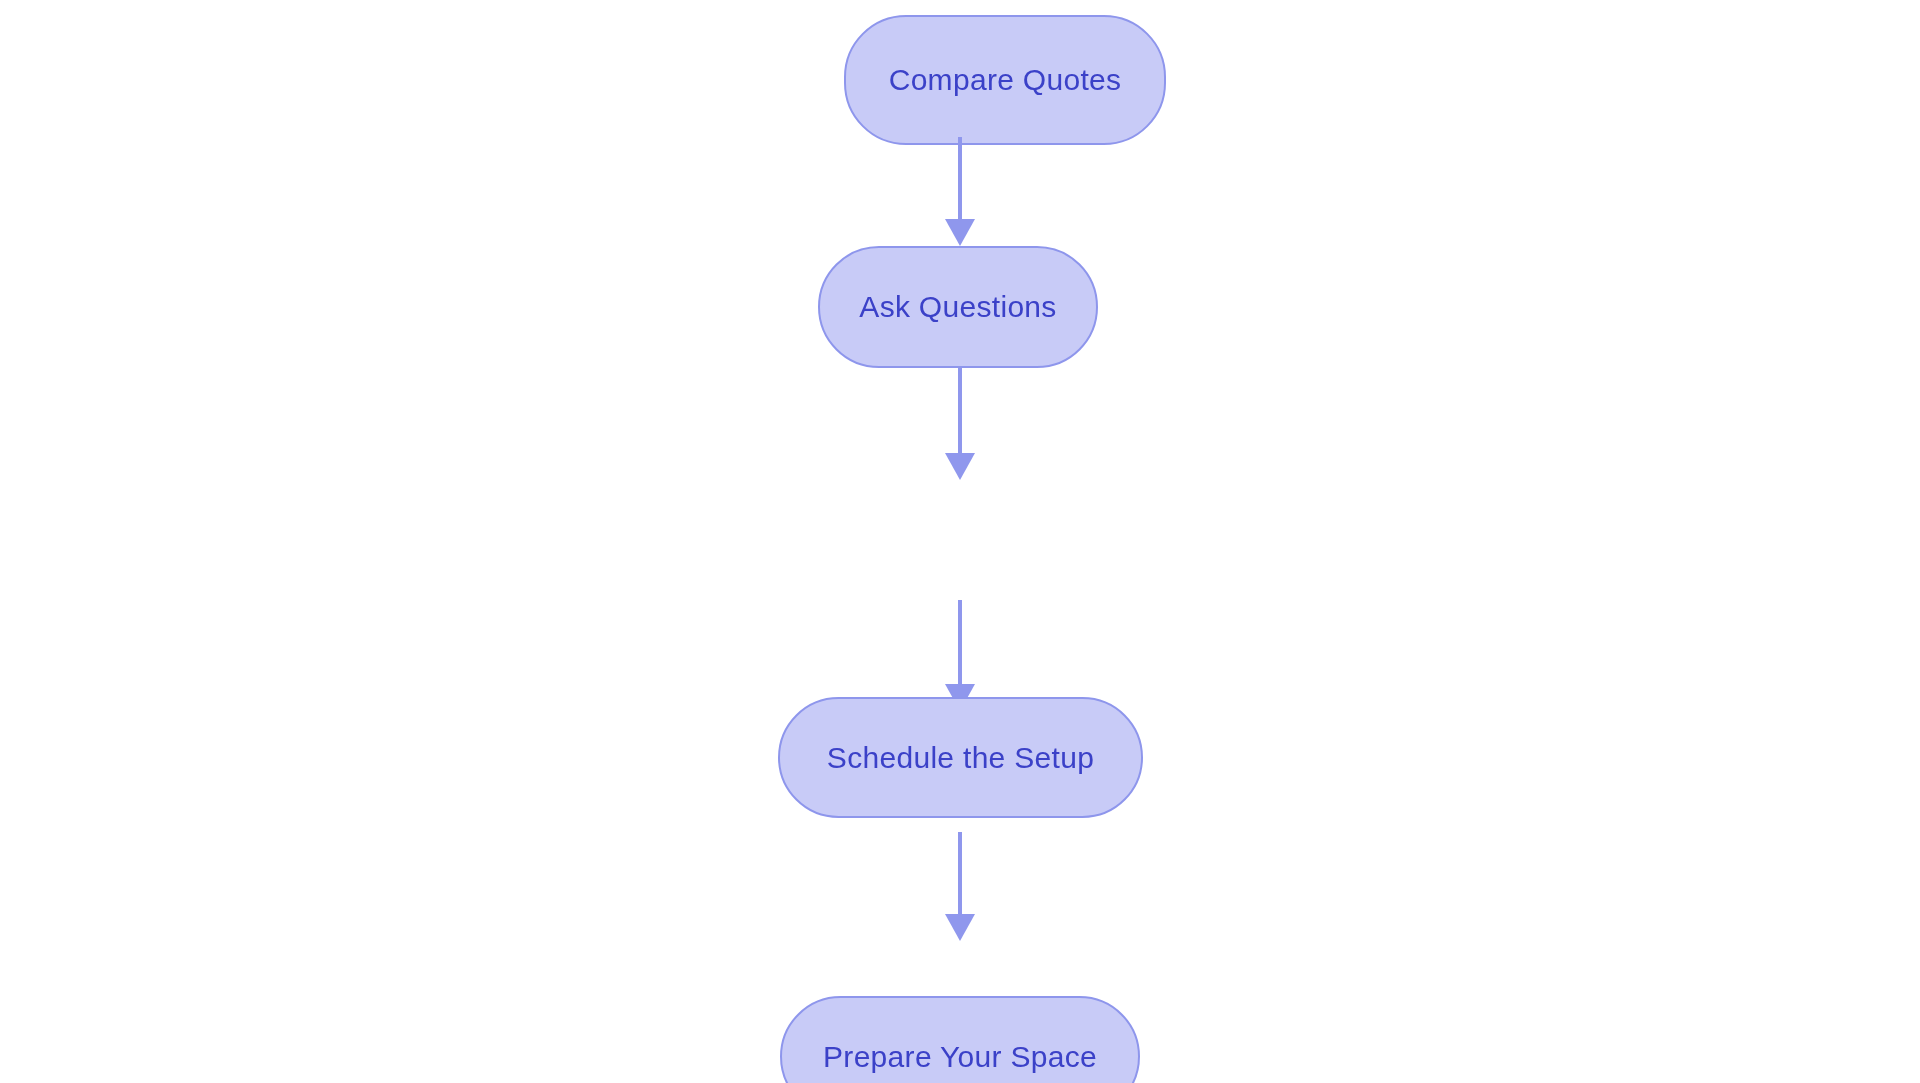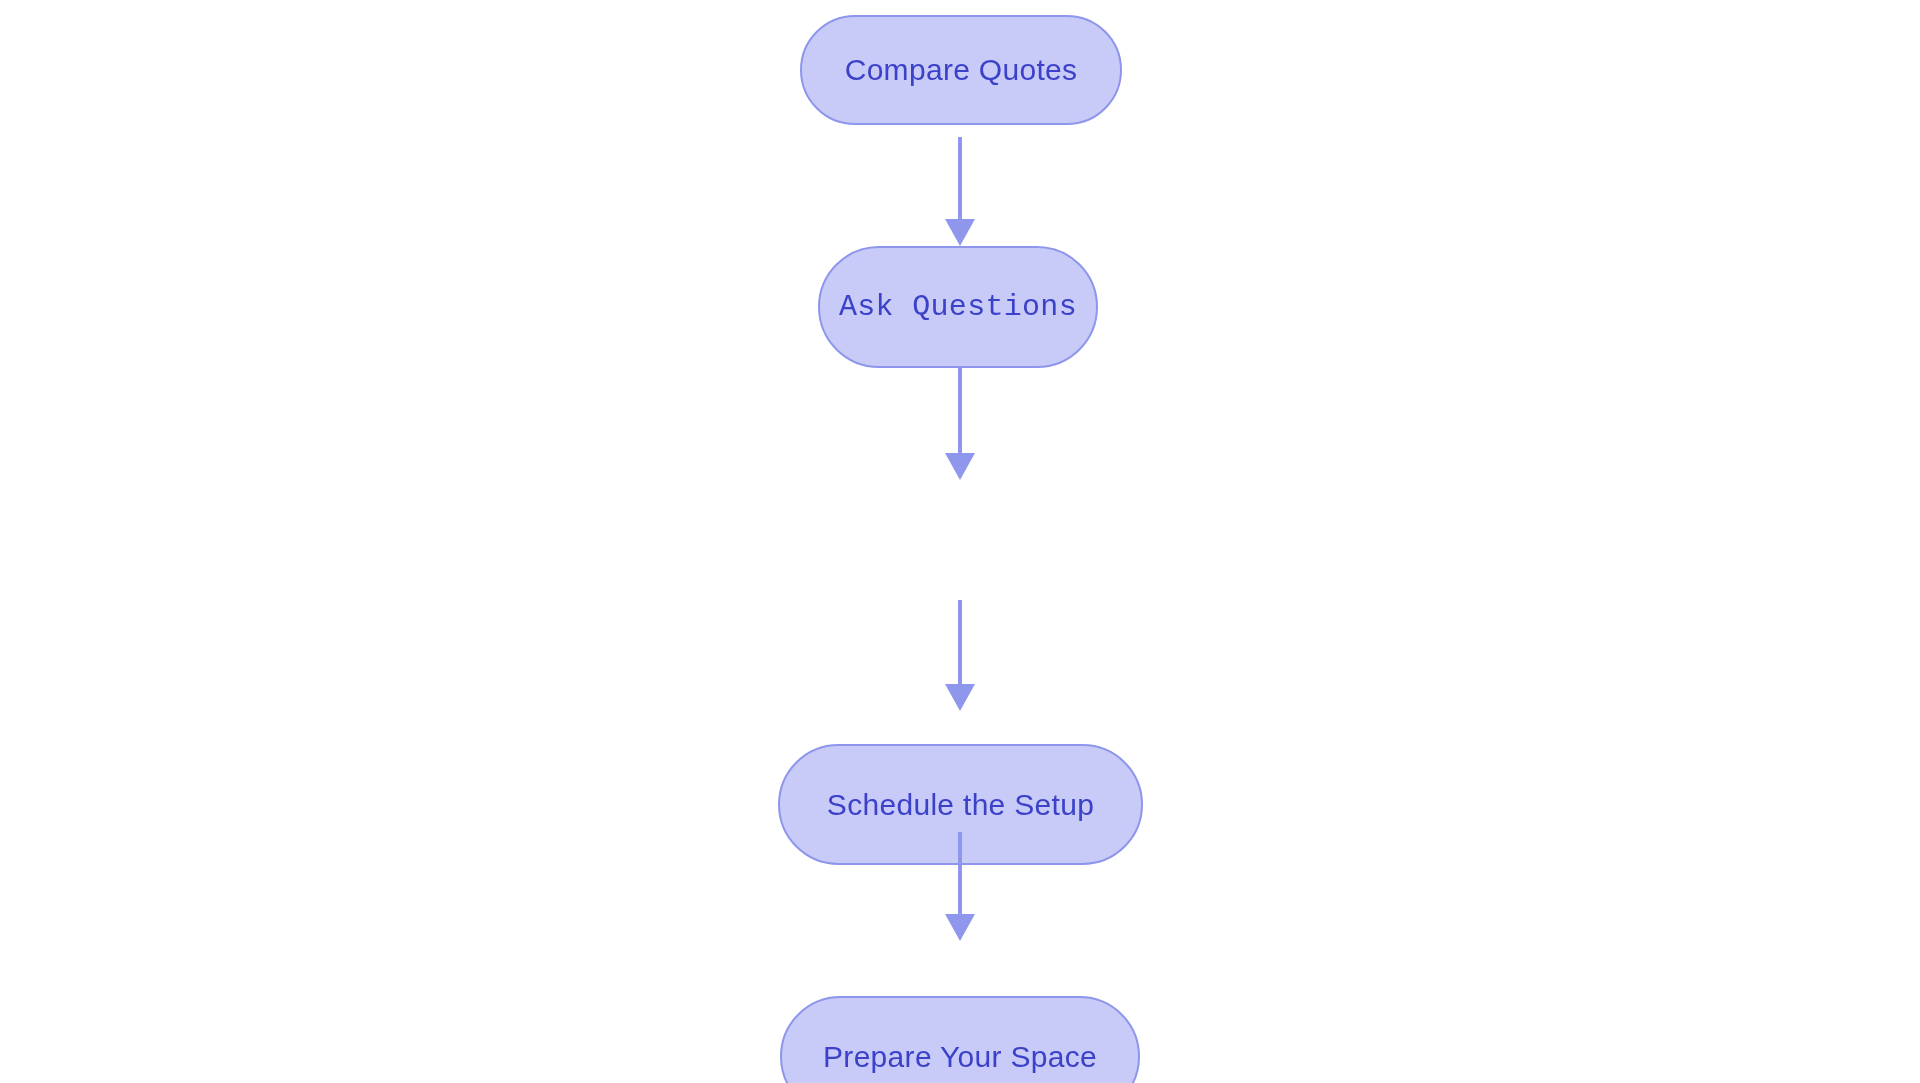--- a/index.html
+++ b/index.html
@@ -30,24 +30,24 @@
     align-items: center;
     justify-content: center;
   }
   .node-label {
     color: var(--text);
     font-size: 30px;
     font-weight: 500;
     letter-spacing: 0.3px;
     white-space: nowrap;
   }
-  .node-1 { left: 800px; top: 15px;  width: 322px; height: 110px; }
-  .node-2 { left: 818px; top: 246px; width: 280px; height: 122px; font-family: Liberation Mono, monospace; }
+  .node-1 { left: 844px; top: 15px;  width: 322px; height: 130px; }
+  .node-2 { left: 818px; top: 246px; width: 280px; height: 122px; }
   .node-3 { left: 773px; top: 480px; width: 375px; height: 120px; }
-  .node-4 { left: 778px; top: 744px; width: 365px; height: 121px; align-items: center; }
+  .node-4 { left: 778px; top: 697px; width: 365px; height: 121px; align-items: center; }
   .node-5 { left: 780px; top: 996px; width: 360px; height: 121px; }
   .connector {
     position: absolute;
     left: 944px;
     width: 32px;
   }
   .conn-1 { top: 137px; height: 109px; }
   .conn-2 { top: 368px; height: 112px; }
   .conn-3 { top: 600px; height: 111px; }
   .conn-4 { top: 832px; height: 109px; }

